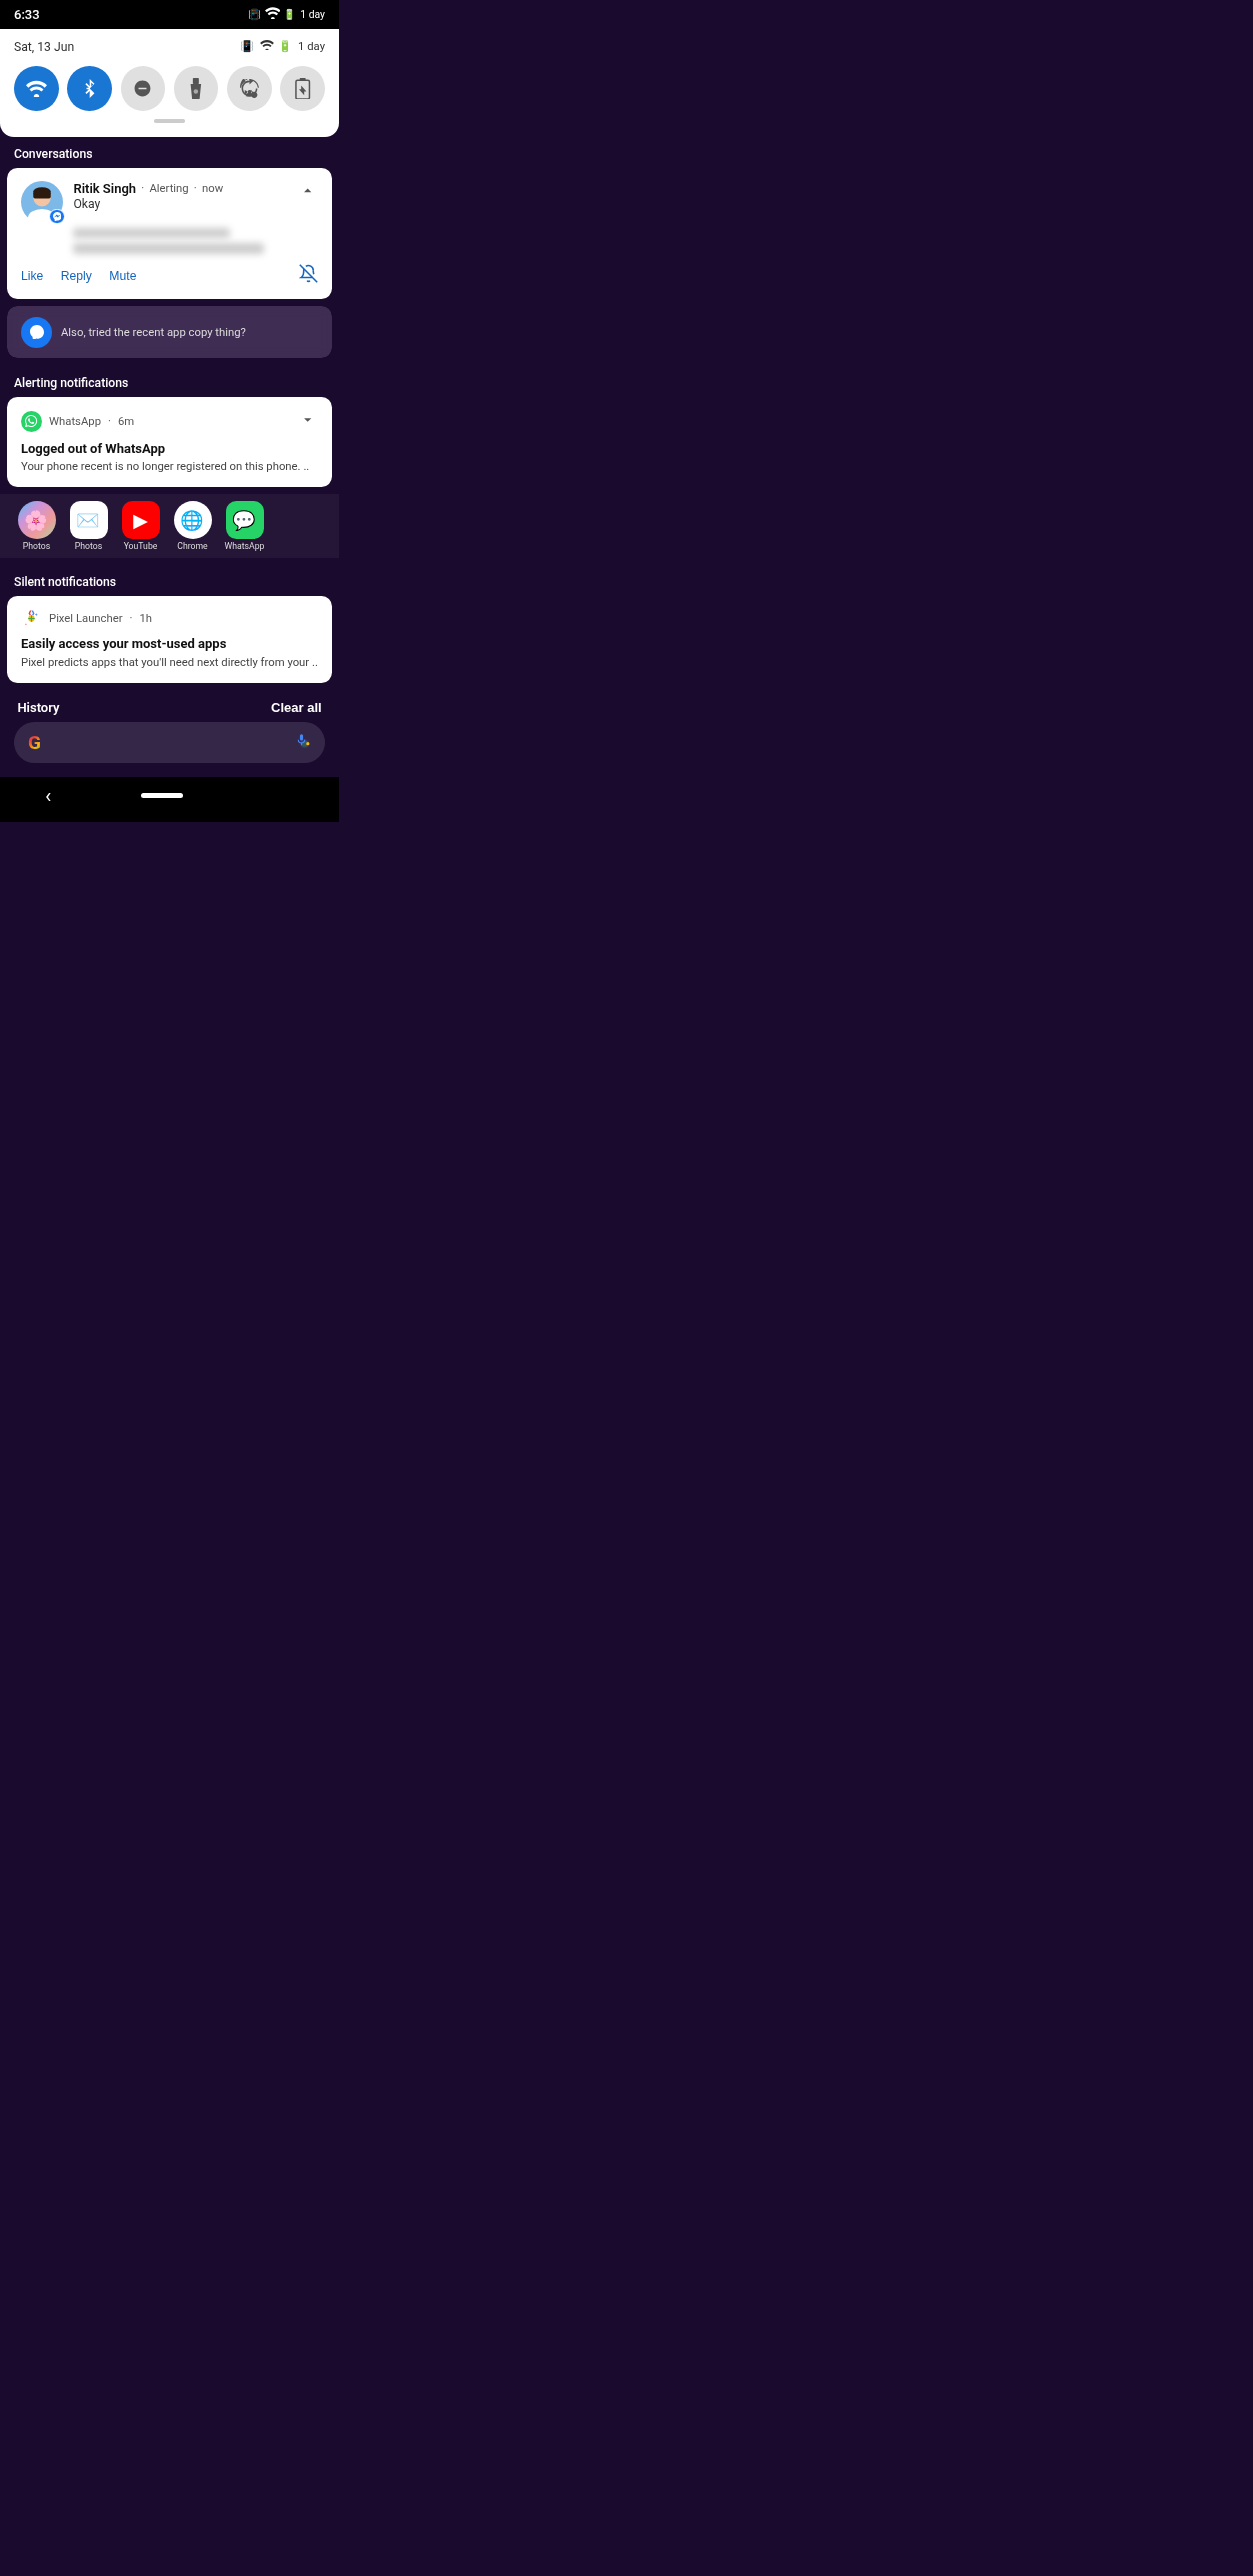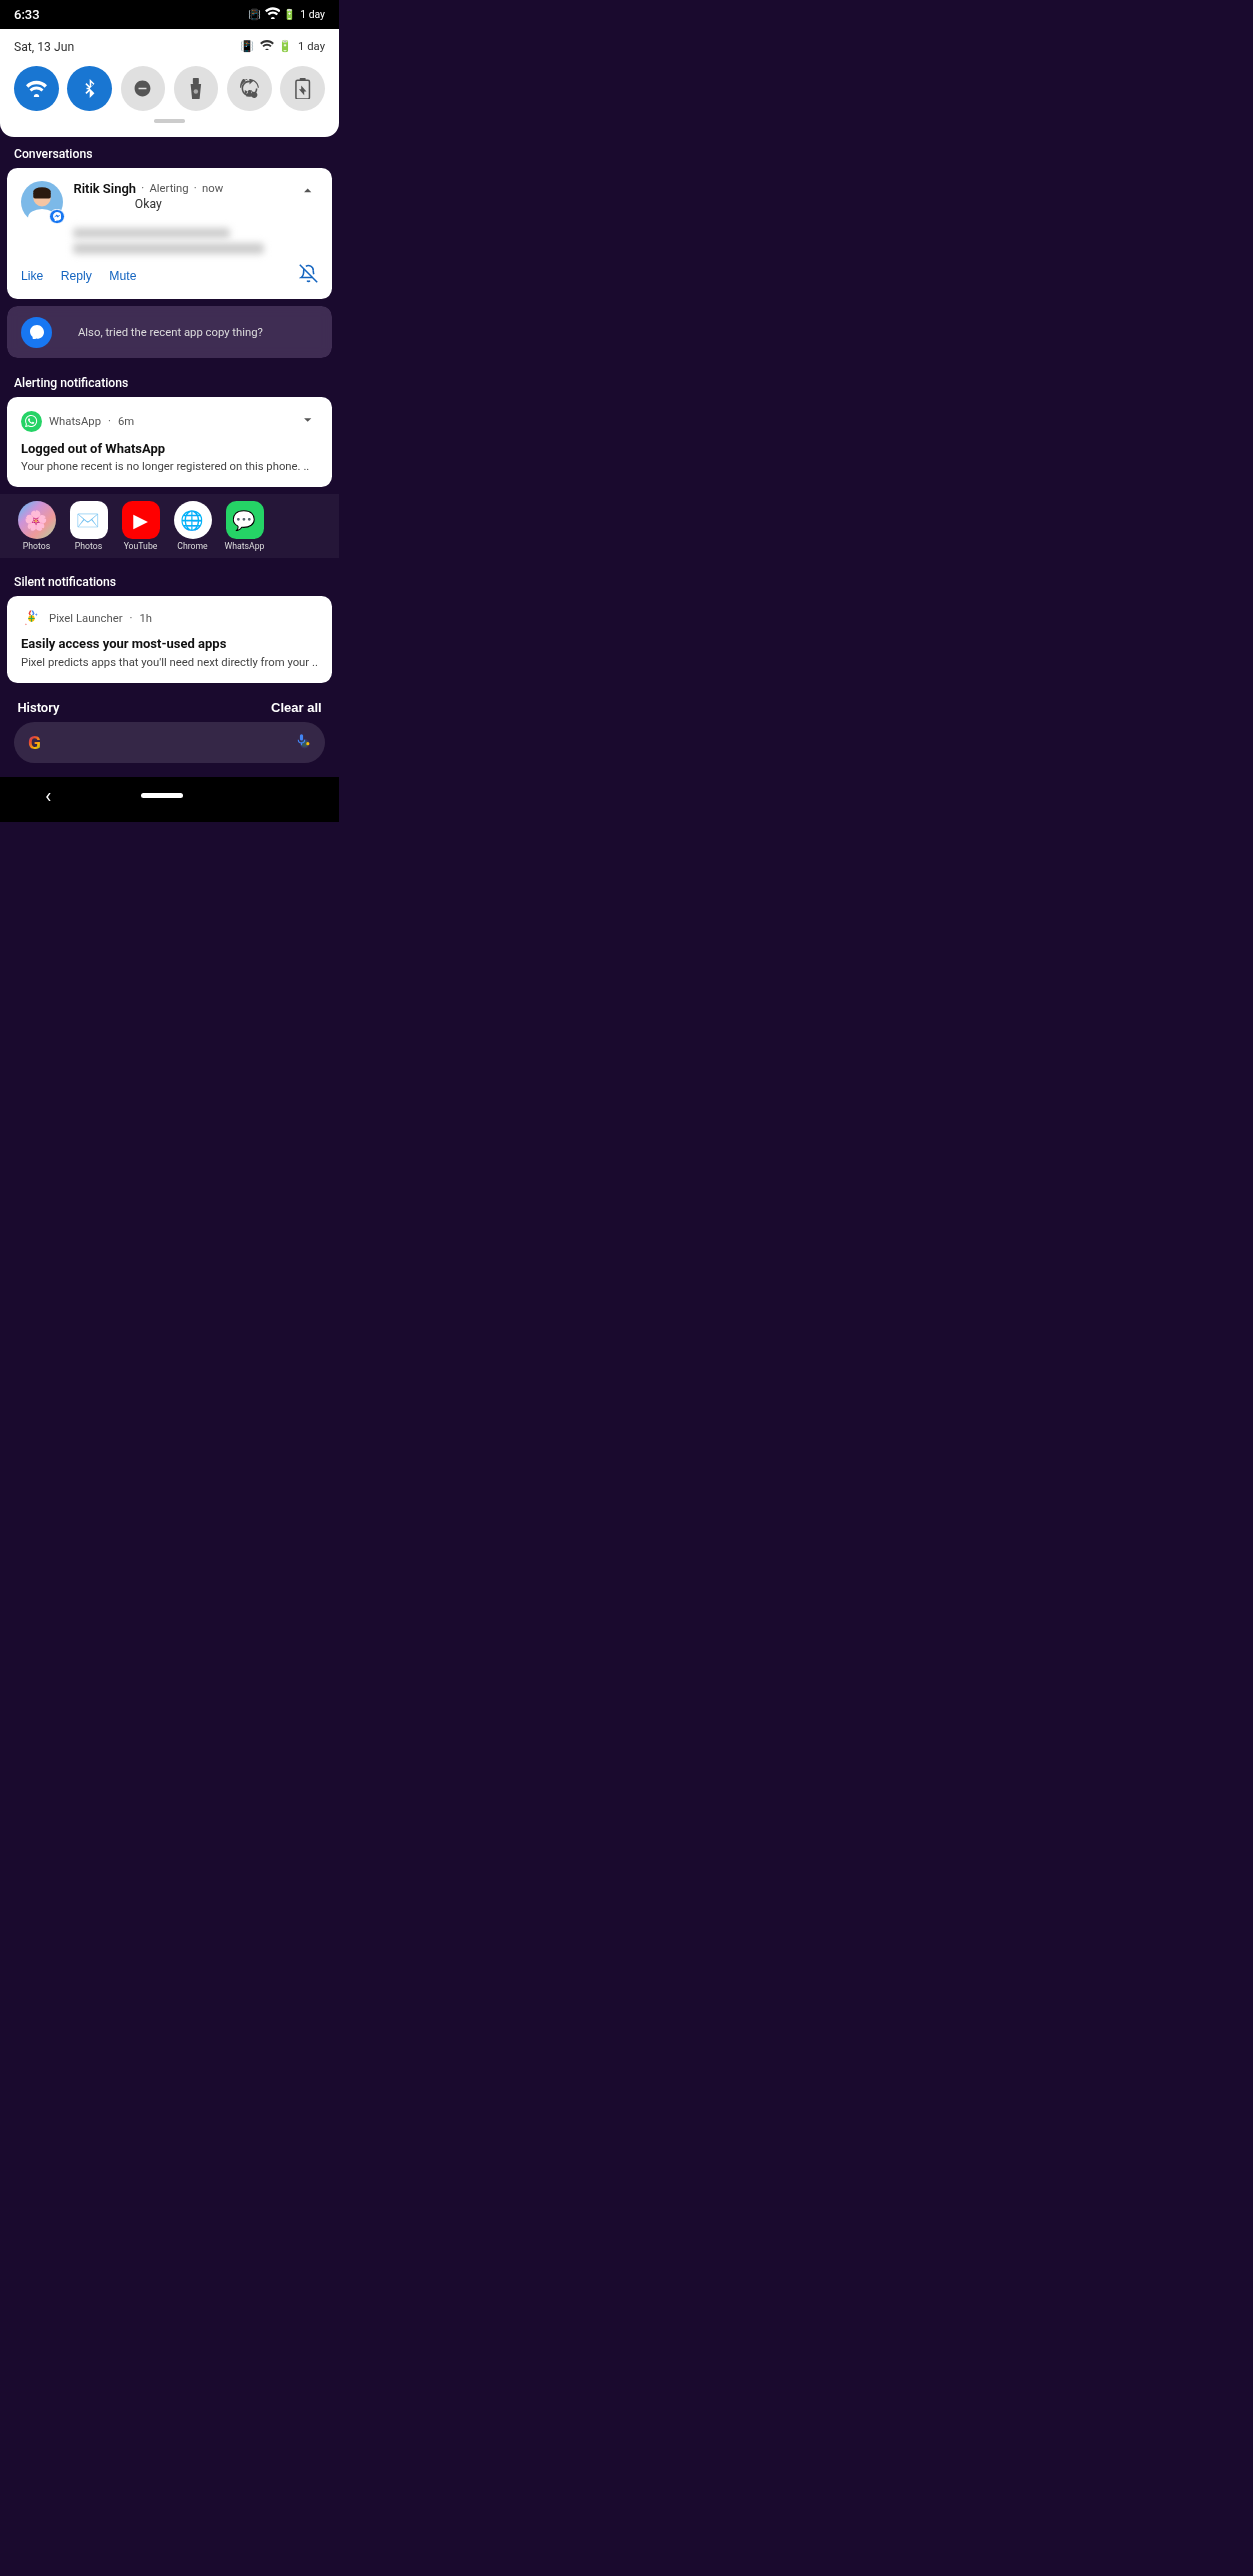--- a/index.html
+++ b/index.html
@@ -105,21 +105,20 @@
       padding: 12.2px 14px;
       position: relative;
     }
 
     
     .messenger-header {
       display: flex;
       align-items: flex-start;
       justify-content: space-between;
       margin-bottom: 5.2px;
-      text-align: center;
     }
     .messenger-left {
       display: flex;
       align-items: flex-start;
       gap: 10.4px;
     }
     .avatar-container {
       position: relative;
       width: 42px;
       height: 42px;
@@ -214,21 +213,21 @@
       border-radius: 10.4px;
       overflow: hidden;
       margin-bottom: 7px;
     }
     .bg-blur-inner {
       background: rgba(80, 60, 100, 0.7);
       width: 100%;
       height: 100%;
       display: flex;
       align-items: center;
-      gap: 26px;
+      gap: 9px;
       padding: 0 14px;
       backdrop-filter: blur(7px);
     }
     .bg-messenger-icon {
       width: 31px;
       height: 31px;
       border-radius: 50%;
       background: #1877f2;
       display: flex;
       align-items: center;

